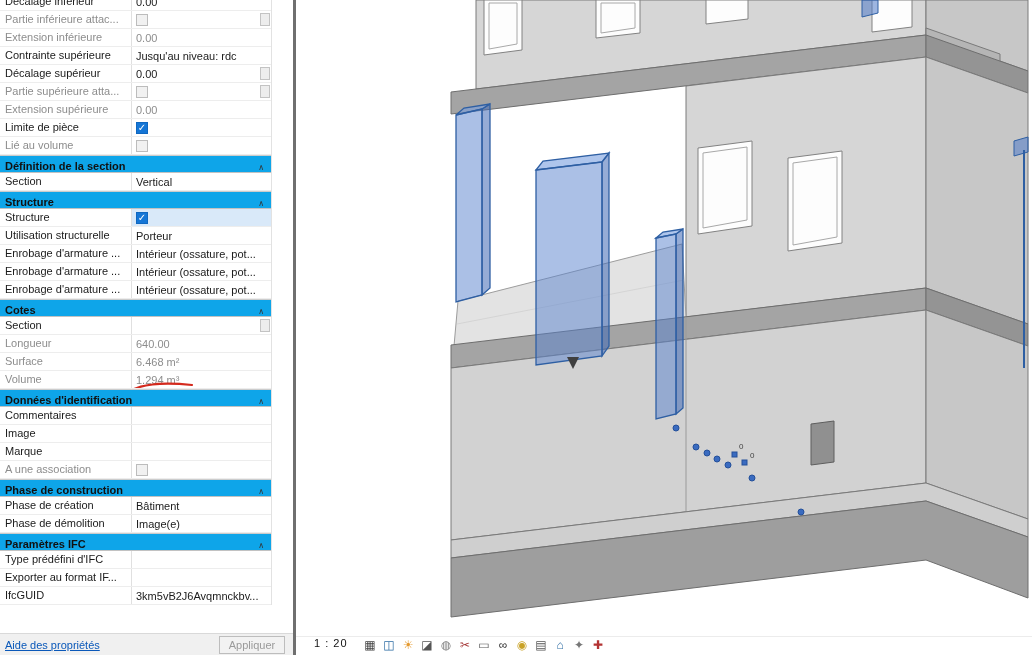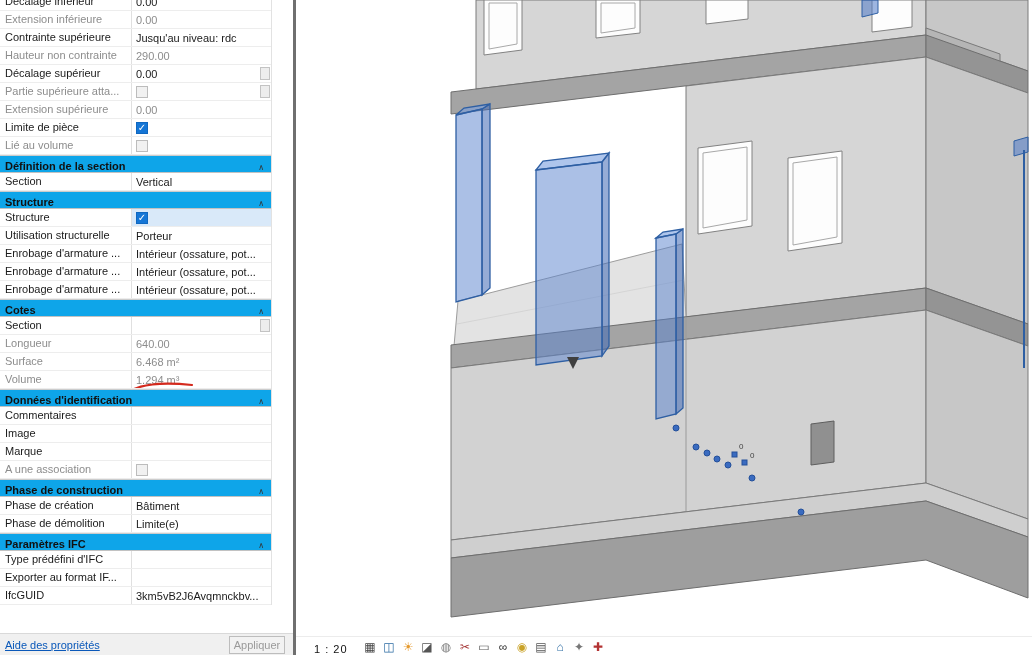--- a/index.html
+++ b/index.html
@@ -23,62 +23,63 @@
   .checkbox { display:inline-block; width:12px; height:12px; border:1px solid #8f8f8f; background:#fff;
               font-size:10px; line-height:10px; text-align:center; color:#fff; }
   .checkbox.checked { background:#1576d6; border-color:#0f67c0; }
   .checkbox.disabled { border-color:#bcbcbc; background:#f1f1f1; }
   .side-btn { width:10px; height:13px; margin:2px 1px 0 0; background:#ededed; border:1px solid #c3c3c3; flex:0 0 auto; }
   .red-underline { position:absolute; left:-2px; bottom:-4px; pointer-events:none; }
   .panel-footer { position:absolute; bottom:0; left:0; width:293px; height:22px; background:#f0f0f0;
                   border-top:1px solid #d9d9d9; display:flex; align-items:center; justify-content:space-between;
                   padding:0 8px 0 5px; font-size:11px; z-index:5;margin-top:28px; }
   .help-link { color:#0a58b9; text-decoration:underline; cursor:pointer; }
-  .apply-btn { width:56px; height:18px; font-size:11px; color:#9a9a9a; background:#f2f2f2; border:1px solid #bdbdbd;
+  .apply-btn { width:66px; height:18px; font-size:11px; color:#9a9a9a; background:#f2f2f2; border:1px solid #bdbdbd;
                padding:0; font-family:inherit; }
 
   .divider { width:3px; height:655px; background:#6f6f6f; cursor:ew-resize; }
 
   
   .viewport { position:relative; flex:1; height:655px; background:#fff; overflow:hidden; }
   .viewport svg { display:block; }
   .view-bar { position:absolute; left:0; bottom:0; width:100%; height:19px; background:#fff;
-              border-top:1px solid #ececec; display:flex; align-items:flex-end; gap:2px; padding-left:18px; font-size:11px; z-index:4; }
+              border-top:1px solid #ececec; display:flex; align-items:flex-start; gap:2px; padding-left:18px; font-size:11px; z-index:4; }
   .scale-btn { margin-right:12px; letter-spacing:1px; color:#111; cursor:pointer; }
   .vc-icon { width:17px; height:16px; font-size:12px; line-height:16px; text-align:center; display:inline-block; cursor:pointer; }
 </style>
 </head>
 <body>
 
 <div class="app">
 
   <div class="properties-panel">
     <div class="prop-grid">
         <div class="prop-row">
           <span class="prop-label">Décalage inférieur</span>
           <div class="prop-value">
             <span class="value-text">0.00</span>
           </div>
         </div>
         <div class="prop-row">
+          <span class="prop-label gray">Partie inférieure attac...</span>
+          <div class="prop-value">
+            <span class="checkbox disabled"></span>
+          </div>
+          <span class="side-btn"></span>
+        </div>
+        <div class="prop-row">
           <span class="prop-label gray">Extension inférieure</span>
           <div class="prop-value">
             <span class="value-text gray">0.00</span>
           </div>
         </div>
         <div class="prop-row">
           <span class="prop-label">Contrainte supérieure</span>
           <div class="prop-value">
             <span class="value-text">Jusqu'au niveau: rdc</span>
-          </div>
-        </div>
-        <div class="prop-row">
-          <span class="prop-label gray">Hauteur non contrainte</span>
-          <div class="prop-value">
-            <span class="value-text gray">290.00</span>
           </div>
         </div>
         <div class="prop-row">
           <span class="prop-label">Décalage supérieur</span>
           <div class="prop-value">
             <span class="value-text">0.00</span>
           </div>
           <span class="side-btn"></span>
         </div>
         <div class="prop-row">
@@ -216,21 +217,21 @@
         </div>
         <div class="prop-row">
           <span class="prop-label">Phase de création</span>
           <div class="prop-value">
             <span class="value-text">Bâtiment</span>
           </div>
         </div>
         <div class="prop-row">
           <span class="prop-label">Phase de démolition</span>
           <div class="prop-value">
-            <span class="value-text">Limite(e)</span>
+            <span class="value-text">Image(e)</span>
           </div>
         </div>
         <div class="prop-header">
           <span>Paramètres IFC</span>
           <span class="chev">∧</span>
         </div>
         <div class="prop-row">
           <span class="prop-label">Type prédéfini d'IFC</span>
           <div class="prop-value">
             <span class="value-text"></span>

